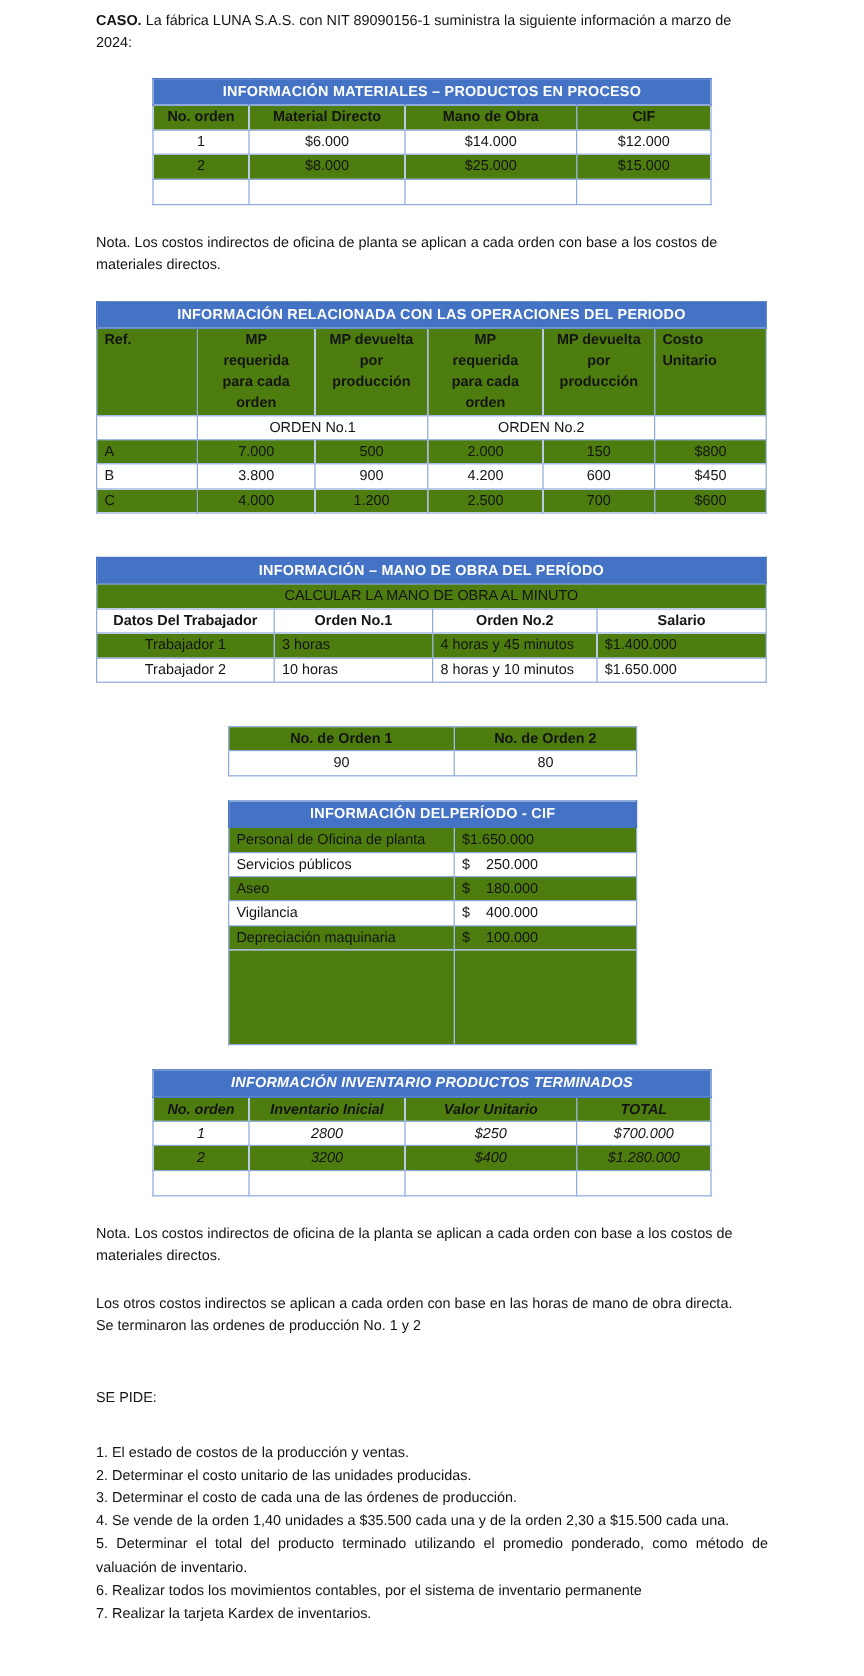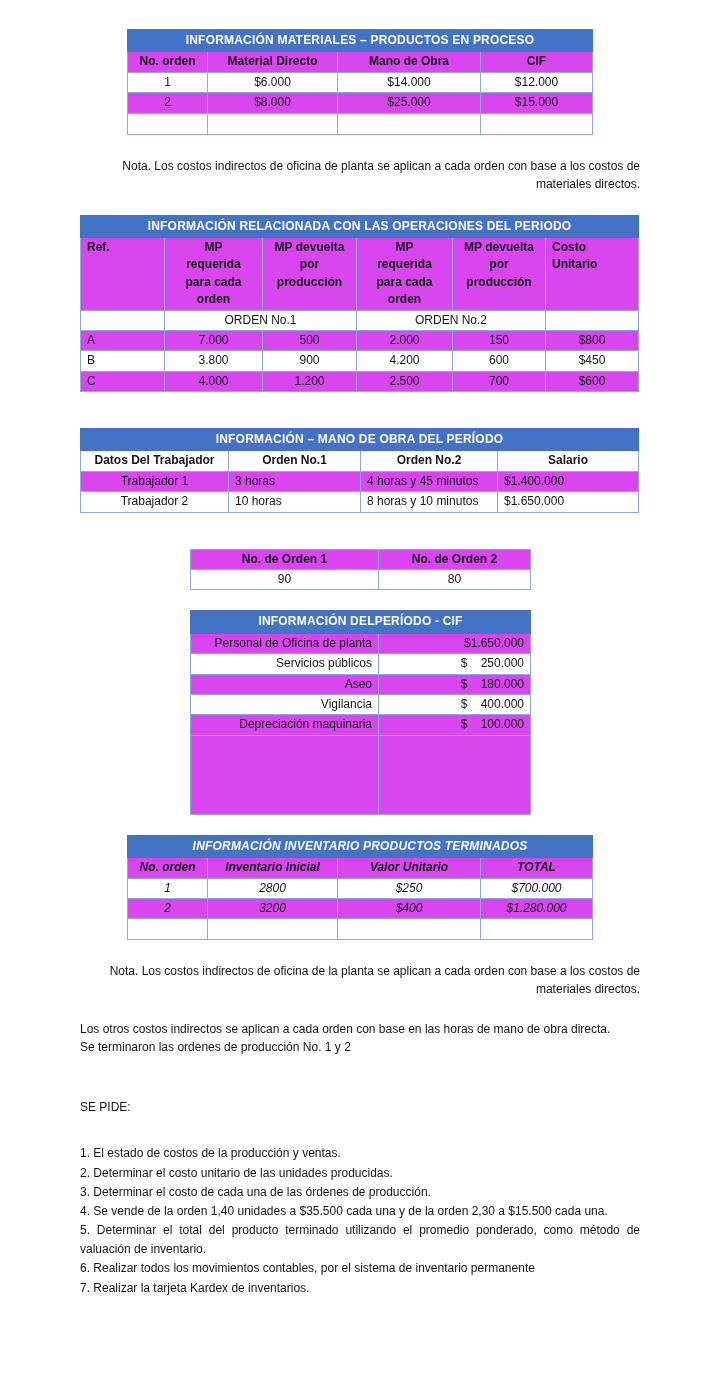--- a/index.html
+++ b/index.html
@@ -1,49 +1,50 @@
 <!DOCTYPE html>
 <html><head>
 <meta charset="utf-8">
 <style>
   html,body{margin:0;padding:0;background:#fff;}
   body{width:720px;color:#141414;font-family:"Liberation Sans",sans-serif;font-size:12px;}
   .page{padding:8px 80px 14px 80px;}
   p{margin:0;line-height:1.5;}
   .just{text-align:justify;}
-  .note{margin-top:22px;text-align:right;}
+  .note{margin-top:22px;}
   table.tbl{border-collapse:collapse;table-layout:fixed;line-height:1.45;font-size:12px;}
   .tbl td,.tbl th{border:1px solid #8EAADB;padding:1px 6px;vertical-align:middle;font-weight:normal;overflow:hidden;}
   .tbl .title{background:#4472C4;border-color:#4472C4;color:#fff;font-weight:bold;text-align:center;padding:2px 4px;letter-spacing:.2px;}
-  .band{background:#d946ef;margin-left:44px;}
+  .band{background:#4d7c0f;margin-left:44px;}
   .b{font-weight:bold;}
   .c{text-align:center;}
   .hdr th{font-weight:bold;text-align:center;}
   .t-materiales{width:465px;margin:21px 0 0 47px;border-radius:16px;}
   .t-oper{width:558px;margin:22px 0 0 0;}
   .t-mano{width:558px;margin:36px 0 0 0;}
   .t-unid{width:340px;margin:36px 0 0 110px;}
   .t-cif{width:340px;margin:20px 0 0 110px;}
   .t-inv{width:465px;margin:20px 0 0 47px;font-style:italic;}
   .multi th{vertical-align:top;white-space:pre-line;text-align:center;font-weight:bold;}
   .multi th.al{text-align:left;}
   .pre{white-space:pre;}
   .empty-row td{height:18px;}
   .cif-empty td{height:76px;}
-  .t-cif td{vertical-align:top;text-align:right;}
+  .t-cif td{vertical-align:top;}
   .para{margin-top:22px;}
   .se-pide{margin-top:42px;}
   .reqs{margin-top:28px;}
   .req{line-height:1.6;}
 </style>
 </head>
 <body>
 
 <div class="page">
 
+  <p class="intro"><strong>CASO.</strong> <span>La fábrica LUNA S.A.S. con NIT 89090156-1 suministra la siguiente información a marzo de 2024:</span></p>
 
   <table class="tbl t-materiales">
     <colgroup>
         <col style="width:80px">
         <col style="width:130px">
         <col style="width:143px">
         <col style="width:112px">
       </colgroup>
     <tbody>
         <tr>
@@ -147,20 +148,23 @@
     <colgroup>
         <col style="width:148px">
         <col style="width:132px">
         <col style="width:137px">
         <col style="width:141px">
       </colgroup>
     <tbody>
         <tr>
           <td colspan="4" class="title">INFORMACIÓN – MANO DE OBRA DEL PERÍODO</td>
         </tr>
+    <tr class="band">
+          <td colspan="4" class="c b">CALCULAR LA MANO DE OBRA AL MINUTO</td>
+        </tr>
     <tr class="hdr">
       <th>Datos Del Trabajador</th>
       <th>Orden No.1</th>
       <th>Orden No.2</th>
       <th>Salario</th>
     </tr>
     <tr class="band">
       <td class="c b">Trabajador 1</td>
       <td>3 horas</td>
       <td>4 horas y 45 minutos</td>

